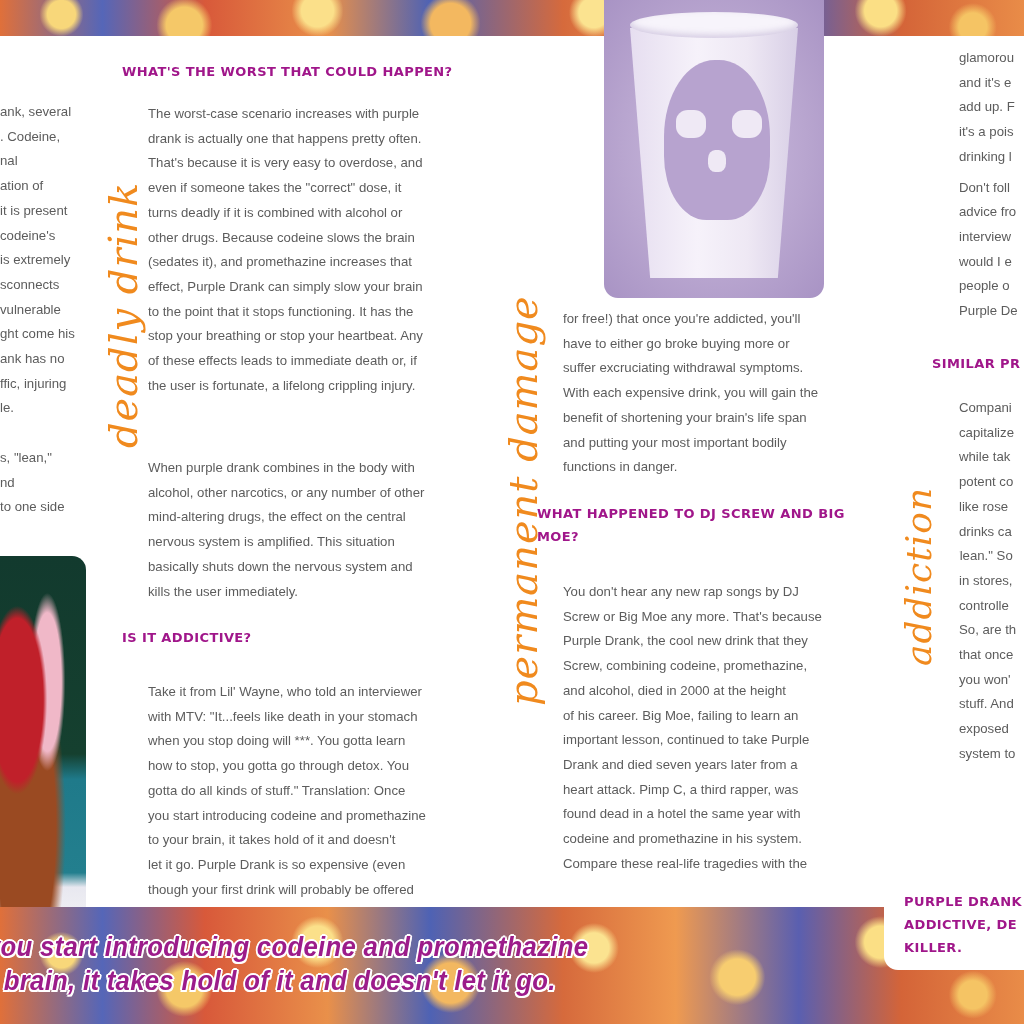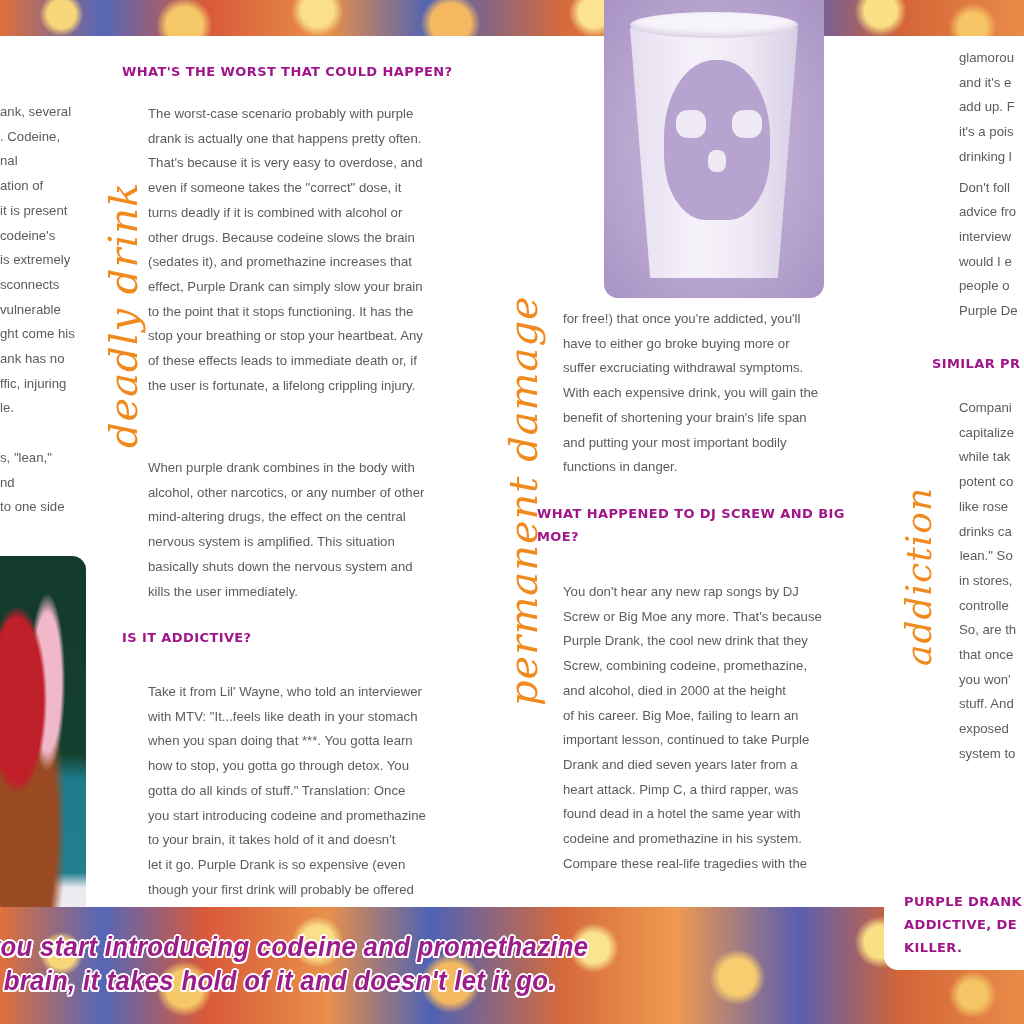--- a/index.html
+++ b/index.html
@@ -129,21 +129,21 @@
   <span class="line">to one side</span>
 </div>
 
 <div class="script" style="left:100px; top:448px;">deadly drink</div>
 
 <div id="photo-left"></div>
 
 <div class="heading" style="left:122px; top:60px;">WHAT'S THE WORST THAT COULD HAPPEN?</div>
 
 <div class="para" style="left:148px; top:102px; width:350px;">
-  <span class="line">The worst-case scenario probably with purple</span>
+  <span class="line">The worst-case scenario increases with purple</span>
   <span class="line">drank is actually one that happens pretty often.</span>
   <span class="line">That's because it is very easy to overdose, and</span>
   <span class="line">even if someone takes the "correct" dose, it</span>
   <span class="line">turns deadly if it is combined with alcohol or</span>
   <span class="line">other drugs. Because codeine slows the brain</span>
   <span class="line">(sedates it), and promethazine increases that</span>
   <span class="line">effect, Purple Drank can simply slow your brain</span>
   <span class="line">to the point that it stops functioning. It has the</span>
   <span class="line">stop your breathing or stop your heartbeat. Any</span>
   <span class="line">of these effects leads to immediate death or, if</span>
@@ -157,21 +157,21 @@
   <span class="line">nervous system is amplified. This situation</span>
   <span class="line">basically shuts down the nervous system and</span>
   <span class="line">kills the user immediately.</span>
 </div>
 
 <div class="heading" style="left:122px; top:626px;">IS IT ADDICTIVE?</div>
 
 <div class="para" style="left:148px; top:680px; width:350px;">
   <span class="line">Take it from Lil' Wayne, who told an interviewer</span>
   <span class="line">with MTV: "It...feels like death in your stomach</span>
-  <span class="line">when you span doing that ***. You gotta learn</span>
+  <span class="line">when you stop doing will ***. You gotta learn</span>
   <span class="line">how to stop, you gotta go through detox. You</span>
   <span class="line">gotta do all kinds of stuff." Translation: Once</span>
   <span class="line">you start introducing codeine and promethazine</span>
   <span class="line">to your brain, it takes hold of it and doesn't</span>
   <span class="line">let it go. Purple Drank is so expensive (even</span>
   <span class="line">though your first drink will probably be offered</span>
 </div>
 
 <div class="script" style="left:500px; top:706px;">permanent damage</div>
 

